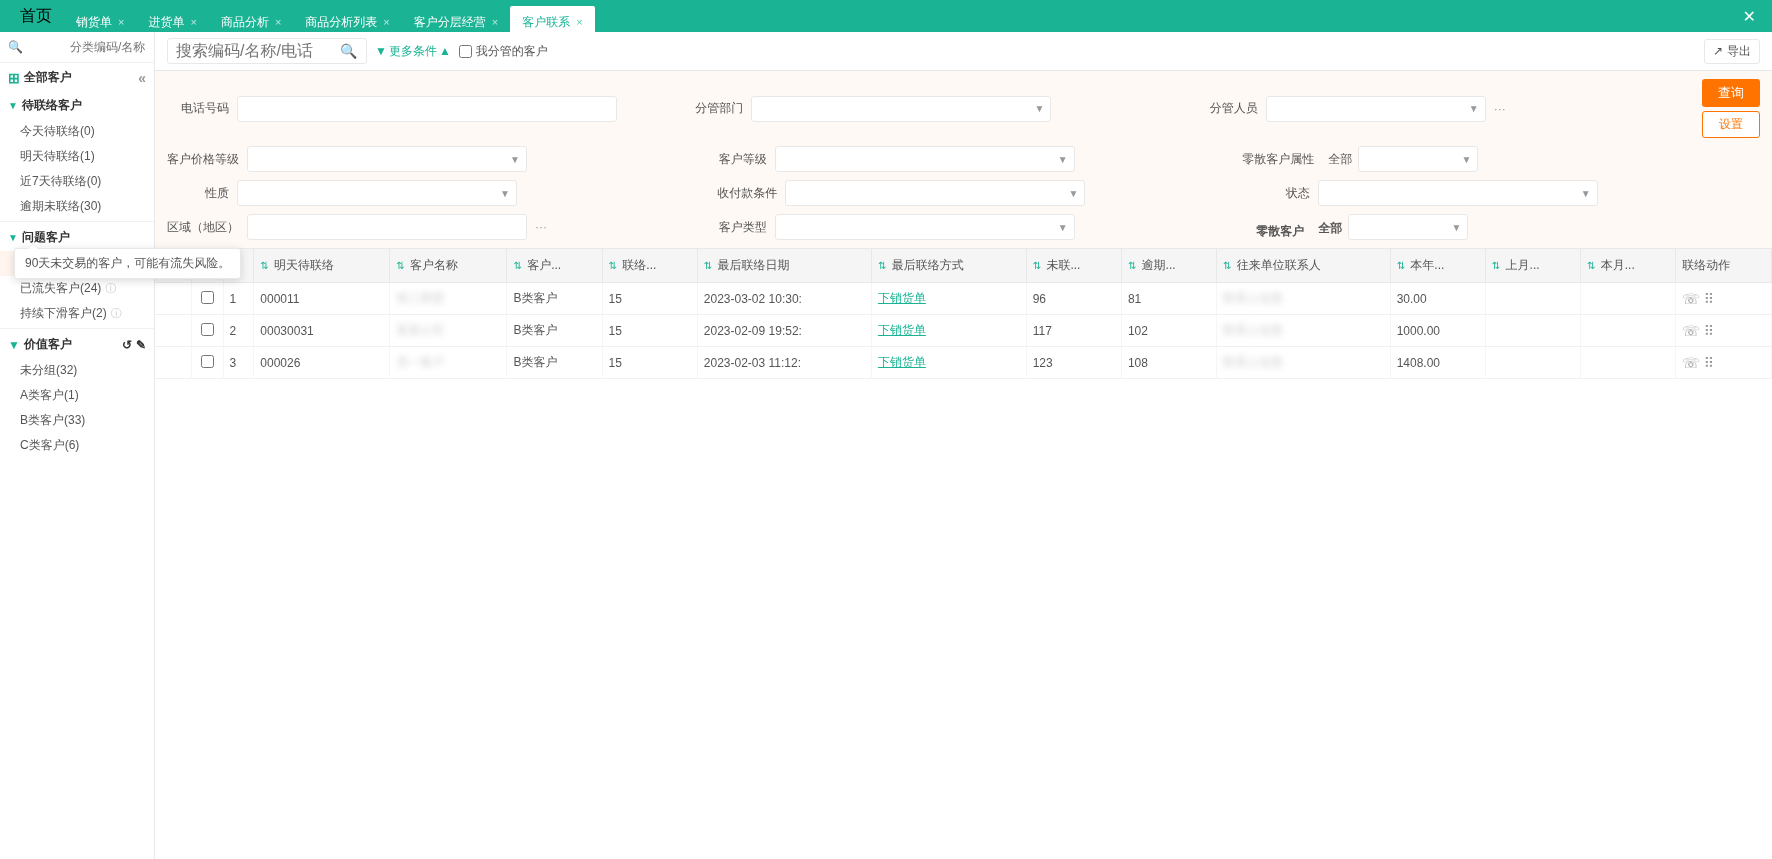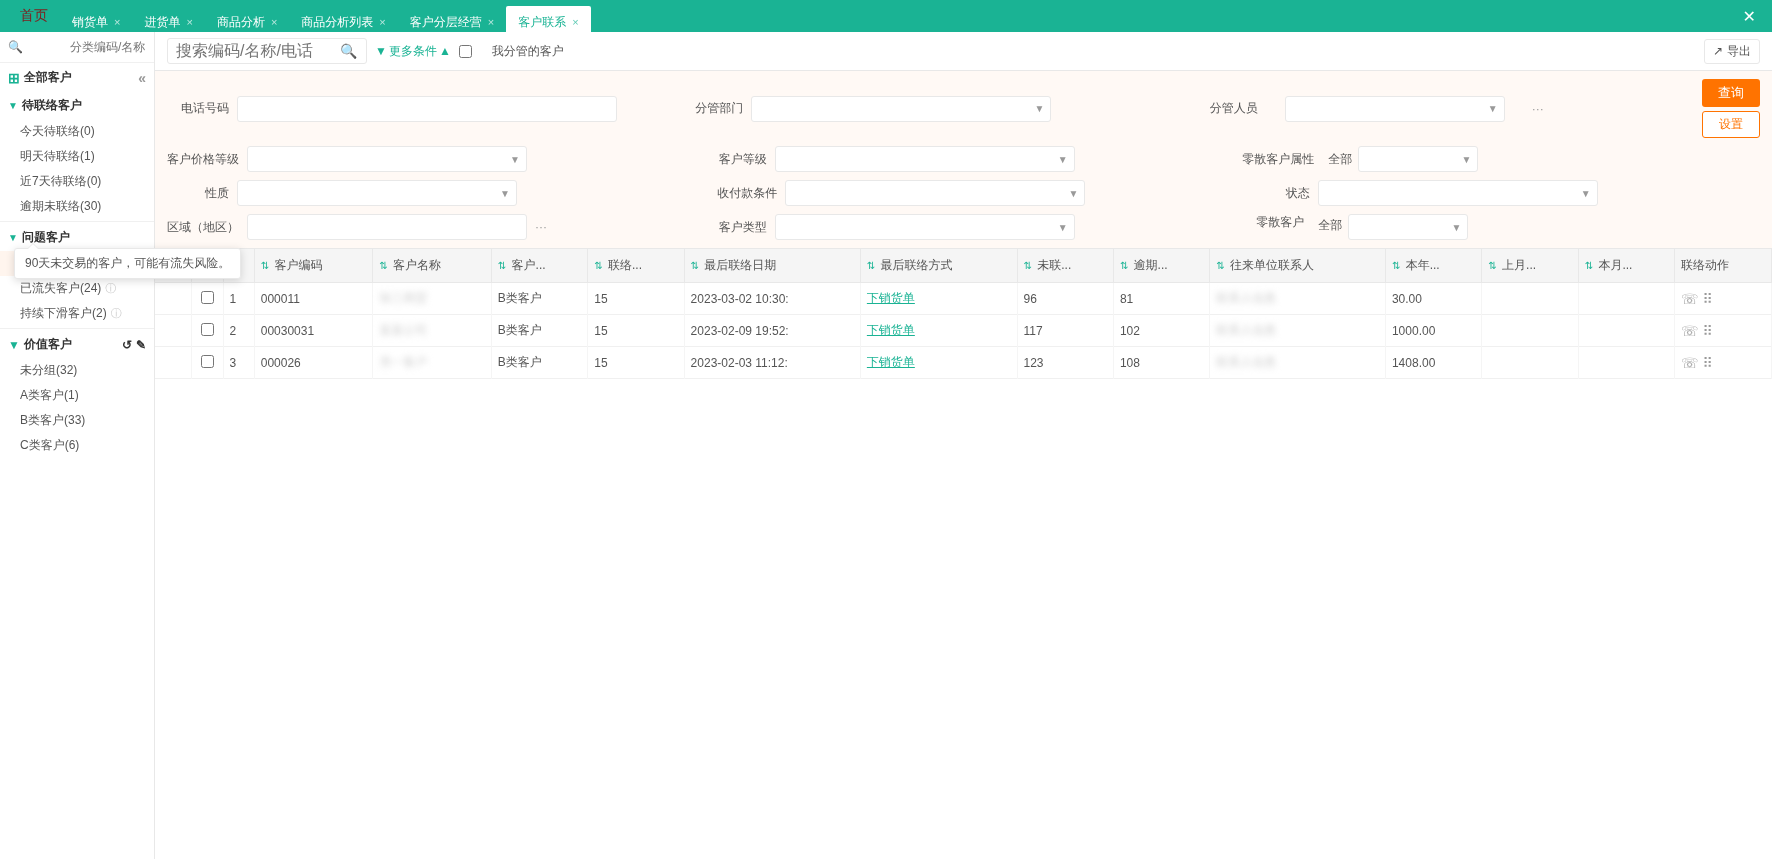--- a/index.html
+++ b/index.html
@@ -33,23 +33,23 @@
     .top-nav .nav-tab .close-x {
       margin-left: 6px;
       font-size: 11px;
       opacity: 0.7;
     }
     .top-nav .nav-home {
       padding: 0 12px;
       height: 32px;
       display: flex;
       align-items: center;
-      color: #7f1d1d;
-      cursor: pointer;
-      font-size: 14px;
+      color: #000000;
+      cursor: pointer;
+      font-size: 16px;
     }
     .top-nav-right {
       margin-left: auto;
       display: flex;
       align-items: center;
     }
     .top-nav-right .close-btn {
       color: white;
       cursor: pointer;
       font-size: 16px;
@@ -236,21 +236,21 @@
       display: flex;
       align-items: center;
       color: #1ab394;
       cursor: pointer;
       gap: 2px;
       font-size: 12px;
     }
     .filter-checkbox {
       display: flex;
       align-items: center;
-      gap: 20px;
+      gap: 4px;
       cursor: pointer;
       color: #555;
       justify-content: center;
     }
     .filter-bar-right {
       margin-left: auto;
       display: flex;
       align-items: center;
       gap: 4px;
     }
@@ -620,21 +620,21 @@
           <span class="filter-label">电话号码</span>
           <input class="filter-input" type="text" style="max-width: 380px;">
         </div>
         <div class="filter-field" style="margin-left:20px;">
           <span class="filter-label">分管部门</span>
           <div class="filter-select" style="max-width:300px;">
             <span class="filter-select-text"></span>
             <span class="chevron">▼</span>
           </div>
         </div>
-        <div class="filter-field" style="margin-left:20px;gap:19px;">
+        <div class="filter-field" style="margin-left:20px;">
           <span class="filter-label">分管人员</span>
           <div class="filter-select" style="max-width:220px;">
             <span class="filter-select-text"></span>
             <span class="chevron">▼</span>
           </div>
           <span class="filter-dots">···</span>
         </div>
         <div class="filter-actions">
           <button class="query-btn">查询</button>
           <button class="settings-btn">设置</button>
@@ -698,21 +698,21 @@
           </div>
           <span class="filter-dots">···</span>
         </div>
         <div class="filter-field" style="margin-left:20px;">
           <span class="filter-label">客户类型</span>
           <div class="filter-select" style="max-width:300px;">
             <span class="filter-select-text"></span>
             <span class="chevron">▼</span>
           </div>
         </div>
-        <div class="filter-field" style="margin-left:20px; align-items:flex-start;">
+        <div class="filter-field" style="margin-left:20px; align-items:flex-end;font-weight:bold;">
           <span class="filter-label">零散客户</span>
           <span style="padding: 3px 6px; font-size:12px; color:#555;">全部</span>
           <div class="filter-select" style="max-width:180px; flex:none; width:120px;">
             <span class="filter-select-text"></span>
             <span class="chevron">▼</span>
           </div>
         </div>
       </div>
     </div>
 
@@ -720,21 +720,21 @@
       <table>
         <thead>
           <tr>
             <th class="settings-col">⚙</th>
             <th class="checkbox-col">
               <input type="checkbox" style="">
             </th>
             <th>#</th>
             <th>
               <span class="sort-icon">⇅</span>
-              <span>客户编码</span>
+              <span>明天待联络</span>
             </th>
             <th>
               <span class="sort-icon">⇅</span>
               <span>客户名称</span>
             </th>
             <th>
               <span class="sort-icon">⇅</span>
               <span>客户...</span>
             </th>
             <th>

